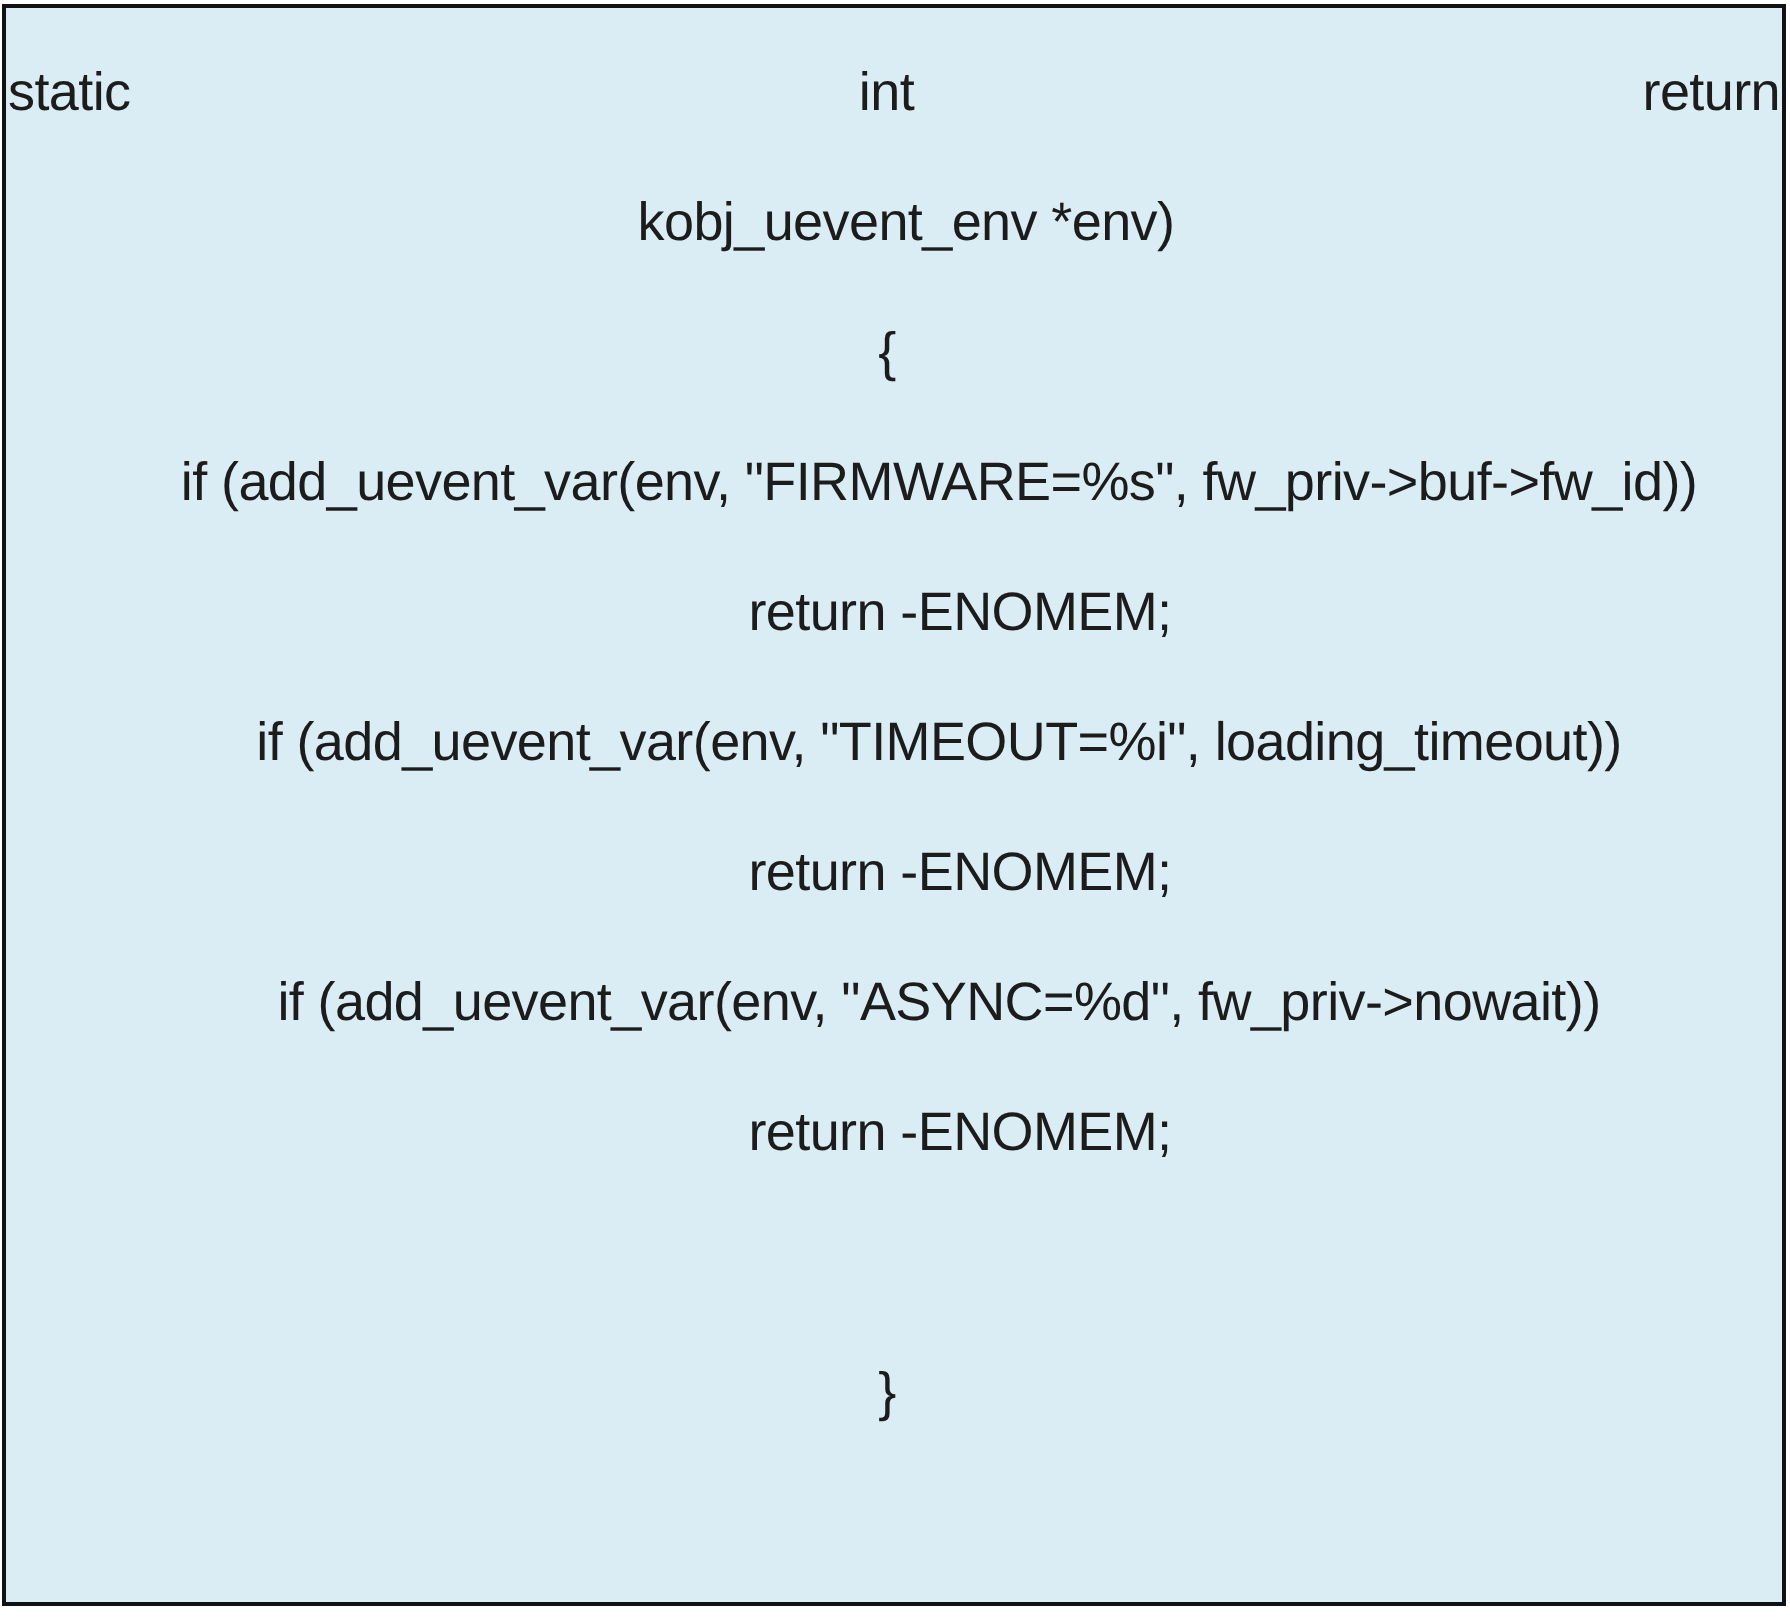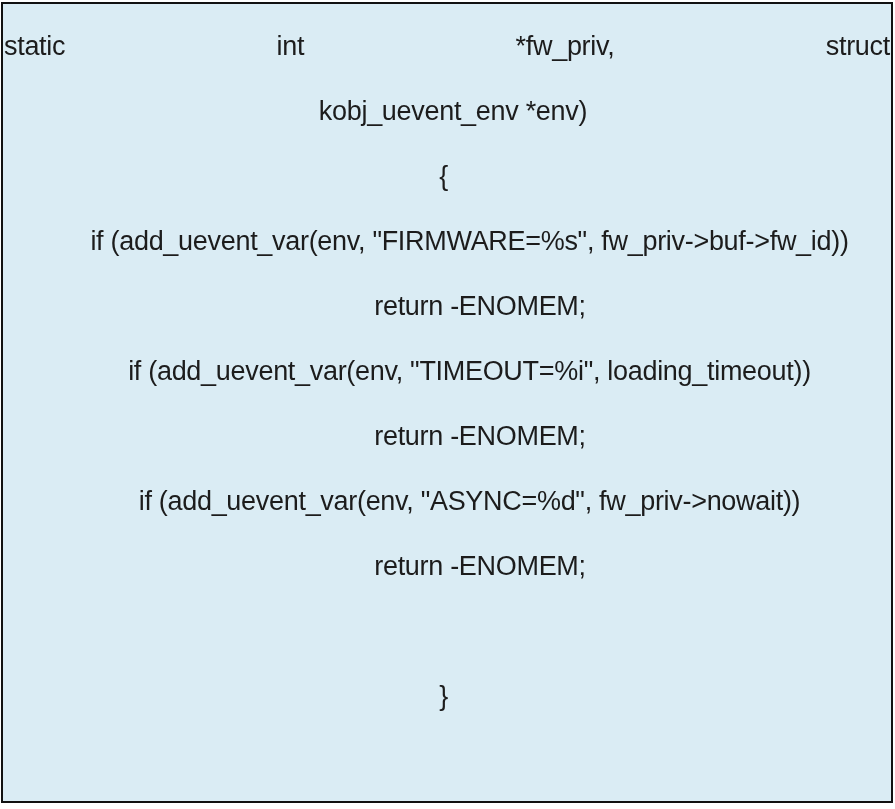--- a/index.html
+++ b/index.html
@@ -39,21 +39,21 @@
   }
   .indent-0 { padding-left: 12px; }
   .indent-1 { padding-left: 45px; }
   .indent-2 { padding-left: 66px; }
   .brace-line { margin-left: -7px; padding-left: 0; }
 </style>
 </head>
 <body>
 
 <div class="code-frame">
-  <div class="code-line justified-row"><span>static</span><span>int</span><span>*fw_priv,</span><span>struct</span></div>
+  <div class="code-line justified-row"><span>static</span><span>int</span><span>return</span></div>
   <div class="code-line indent-0">kobj_uevent_env *env)</div>
   <div class="code-line brace-line">{</div>
   <div>
       <div class="code-line indent-1">if (add_uevent_var(env, "FIRMWARE=%s", fw_priv-&gt;buf-&gt;fw_id))</div>
       <div class="code-line indent-2">return -ENOMEM;</div>
       <div class="code-line indent-1">if (add_uevent_var(env, "TIMEOUT=%i", loading_timeout))</div>
       <div class="code-line indent-2">return -ENOMEM;</div>
       <div class="code-line indent-1">if (add_uevent_var(env, "ASYNC=%d", fw_priv-&gt;nowait))</div>
       <div class="code-line indent-2">return -ENOMEM;</div>
       <div class="code-line indent-0">&nbsp;</div>

